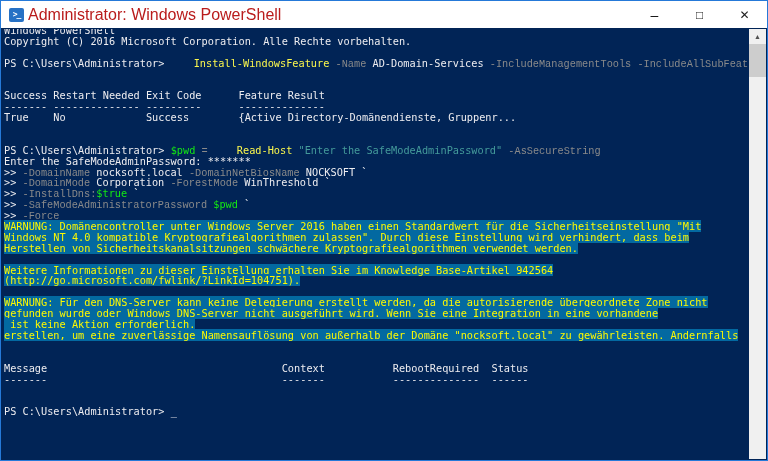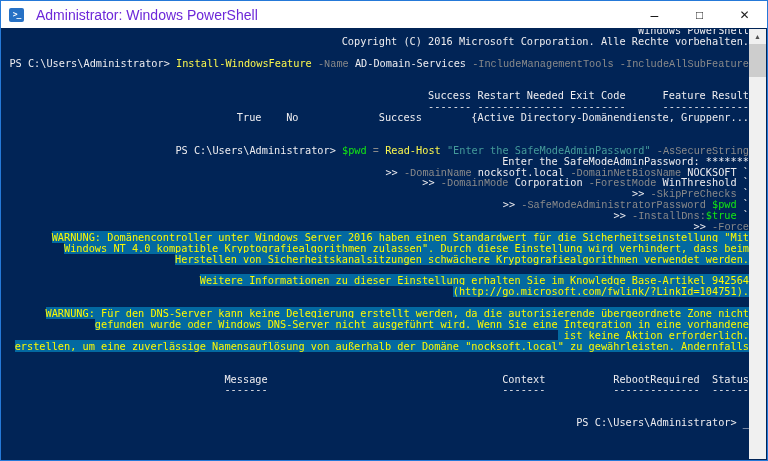--- a/index.html
+++ b/index.html
@@ -10,39 +10,39 @@
   }
   .titlebar{
     height:27px;background:#FFFFFF;display:flex;align-items:center;
   }
   .ps-icon{
     width:15px;height:14px;margin-left:8px;flex:0 0 auto;
     background:#2671C5;border-radius:2px;color:#fff;
     font:bold 8px/14px "DejaVu Sans Mono",monospace;text-align:center;
     letter-spacing:-1px;
   }
-  .title{margin-left:12px;font-size:14px;color:#6d28d9;white-space:nowrap;}
+  .title{margin-left:4px;font-size:16px;color:#b91c1c;white-space:nowrap;}
   .controls{margin-left:auto;display:flex;height:100%;}
   .ctrl{
     width:45px;height:100%;display:flex;align-items:center;justify-content:center;
     font-size:12px;color:#1a1a1a;cursor:default;
   }
   .ctrl.min{font-size:14px;}
   .console{
     position:absolute;top:28px;left:1px;right:1px;bottom:1px;
     background:#012456;overflow:hidden;
   }
   .term{
     position:absolute;top:-4px;left:0;right:17px;
     font-family:"DejaVu Sans Mono",monospace;
     font-size:10.25px;line-height:10.9px;
   }
-  .tline{white-space:pre;padding-left:2px;height:10.9px;text-align:right;}
+  .tline{white-space:pre;padding-left:2px;height:10.9px;}
   .c-d {color:#EEEDF0;}
-  .c-y {color:#FBF74D;}
+  .c-y {color:#FBF74D;margin-left:23px;}
   .c-g {color:#8A8A8A;font-family:Liberation Mono, monospace;}
   .c-gr{color:#13E713;}
   .c-c {color:#449A9A;}
   .c-w {color:#FDF900;background:#0369a1;}
   .scrollbar{
     position:absolute;top:0;right:0;bottom:0;width:17px;background:#F0F0F0;
   }
   .sb-up{
     height:15px;display:flex;align-items:center;justify-content:center;
     font-size:7px;color:#505050;
@@ -74,23 +74,22 @@
         <div class="tline">&nbsp;</div>
         <div class="tline"><span class="c-d">Success Restart Needed Exit Code      Feature Result</span></div>
         <div class="tline"><span class="c-d">------- -------------- ---------      --------------</span></div>
         <div class="tline"><span class="c-d">True    No             Success        {Active Directory-Domänendienste, Gruppenr...</span></div>
         <div class="tline">&nbsp;</div>
         <div class="tline">&nbsp;</div>
         <div class="tline"><span class="c-d">PS C:\Users\Administrator&gt; </span><span class="c-gr">$pwd</span><span class="c-d"> </span><span class="c-g">=</span><span class="c-d"> </span><span class="c-y">Read-Host</span><span class="c-d"> </span><span class="c-c">"Enter the SafeModeAdminPassword"</span><span class="c-d"> </span><span class="c-g">-AsSecureString</span></div>
         <div class="tline"><span class="c-d">Enter the SafeModeAdminPassword: *******</span></div>
         <div class="tline"><span class="c-d">&gt;&gt; </span><span class="c-g">-DomainName</span><span class="c-d"> </span><span class="c-d">nocksoft.local</span><span class="c-d"> </span><span class="c-g">-DomainNetBiosName</span><span class="c-d"> </span><span class="c-d">NOCKSOFT `</span></div>
         <div class="tline"><span class="c-d">&gt;&gt; </span><span class="c-g">-DomainMode</span><span class="c-d"> </span><span class="c-d">Corporation</span><span class="c-d"> </span><span class="c-g">-ForestMode</span><span class="c-d"> </span><span class="c-d">WinThreshold `</span></div>
-        <div class="tline"><span class="c-d">&gt;&gt; </span><span class="c-g">-SkipPreChecks</span><span class="c-d"> `</span></div>
+        <div class="tline"><span class="c-d">&gt;&gt; </span><span class="c-g">-InstallDns:</span><span class="c-gr">$true</span><span class="c-d"> `</span></div>
         <div class="tline"><span class="c-d">&gt;&gt; </span><span class="c-g">-SafeModeAdministratorPassword</span><span class="c-d"> </span><span class="c-gr">$pwd</span><span class="c-d"> `</span></div>
-        <div class="tline"><span class="c-d">&gt;&gt; </span><span class="c-g">-InstallDns:</span><span class="c-gr">$true</span><span class="c-d"> `</span></div>
         <div class="tline"><span class="c-d">&gt;&gt; </span><span class="c-g">-Force</span></div>
         <div class="tline"><span class="c-w">WARNUNG: Domänencontroller unter Windows Server 2016 haben einen Standardwert für die Sicherheitseinstellung "Mit</span></div>
         <div class="tline"><span class="c-w">Windows NT 4.0 kompatible Kryptografiealgorithmen zulassen". Durch diese Einstellung wird verhindert, dass beim</span></div>
         <div class="tline"><span class="c-w">Herstellen von Sicherheitskanalsitzungen schwächere Kryptografiealgorithmen verwendet werden.</span></div>
         <div class="tline">&nbsp;</div>
         <div class="tline"><span class="c-w">Weitere Informationen zu dieser Einstellung erhalten Sie im Knowledge Base-Artikel 942564</span></div>
         <div class="tline"><span class="c-w">(http://go.microsoft.com/fwlink/?LinkId=104751).</span></div>
         <div class="tline">&nbsp;</div>
         <div class="tline"><span class="c-w">WARNUNG: Für den DNS-Server kann keine Delegierung erstellt werden, da die autorisierende übergeordnete Zone nicht</span></div>
         <div class="tline"><span class="c-w">gefunden wurde oder Windows DNS-Server nicht ausgeführt wird. Wenn Sie eine Integration in eine vorhandene</span></div>

